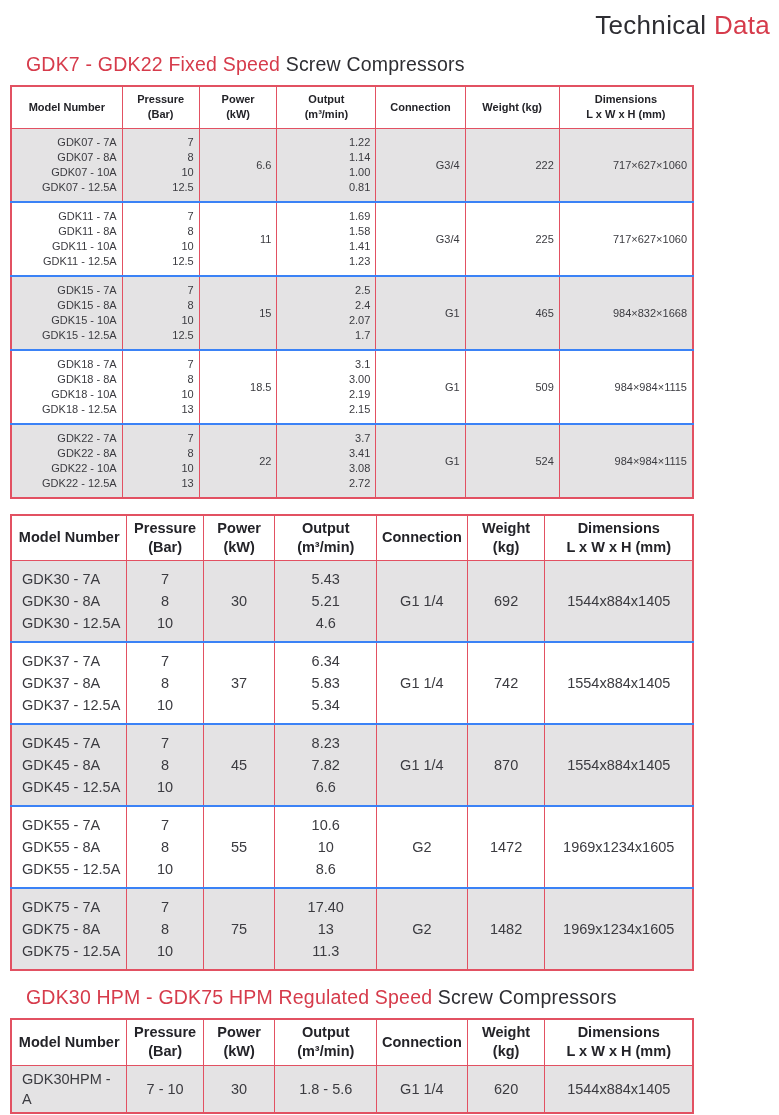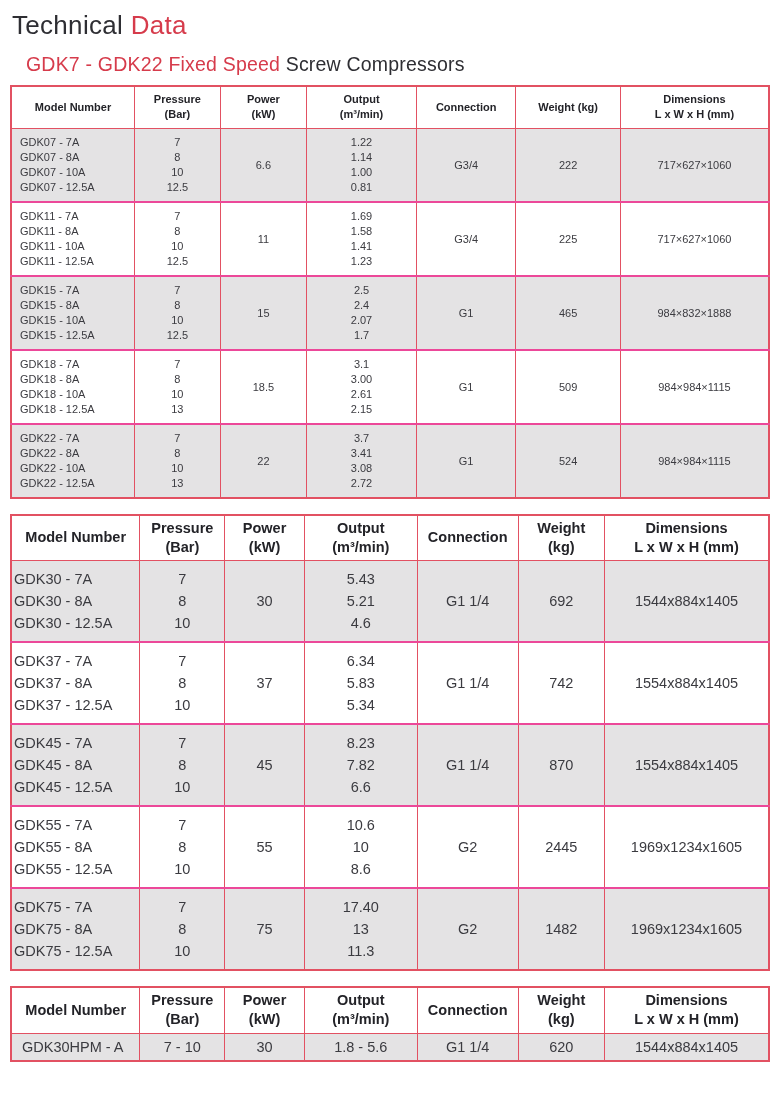--- a/index.html
+++ b/index.html
@@ -11,54 +11,54 @@
   }
   *{box-sizing:border-box;}
   html,body{margin:0;padding:0;}
   body{
     width:779px;height:1115px;overflow:hidden;background:#ffffff;
     font-family:"Liberation Sans",sans-serif;color:var(--body-text);
   }
   .page{padding:8px 9px 0 10px;}
   h1{
     margin:2px 0 12px 2px;font-size:26px;font-weight:500;
-    letter-spacing:.3px;color:var(--head-text);
+    letter-spacing:.3px;color:var(--head-text);text-align:right;
   }
   h2{
     margin:0 0 9px 16px;font-size:19.5px;font-weight:500;
     letter-spacing:.2px;color:var(--head-text);
   }
   .red{color:var(--accent);}
   section{margin-bottom:15px;}
 
   table.t{
-    width:760px;border-collapse:collapse;table-layout:fixed;
+    width:684px;border-collapse:collapse;table-layout:fixed;
     border:2px solid var(--border);
   }
   .t th,.t td{border:1px solid var(--border);overflow:hidden;}
   .t th{
     font-weight:bold;text-align:center;vertical-align:middle;
     white-space:pre-line;color:#232328;background:#fff;padding:3px 2px;
   }
   .t td{text-align:center;vertical-align:middle;}
   .t td.model{text-align:left;}
   tr.shaded{background:var(--gray);}
-  .t tbody tr{border-top:2px solid #ec4899;}
+  .t tbody tr{border-top:2px solid #3b82f6;}
   .t tbody tr:first-child{border-top:1px solid var(--border);}
 
   
   .t.small th{font-size:11px;line-height:1.35;height:42px;}
-  .t.small td{font-size:11px;padding:6px 5px;}
+  .t.small td{font-size:11px;padding:6px 5px;text-align:right;}
   .t.small td.model{padding-left:8px;}
   .t.small .line{line-height:15px;}
 
   
   .t.large th{font-size:14.5px;line-height:1.3;height:46px;}
   .t.large td{font-size:14.5px;padding:7px 3px;}
-  .t.large td.model{padding-left:2px;}
+  .t.large td.model{padding-left:10px;}
   .t.large .line{line-height:22px;}
 
   .t.compact th{font-size:14.5px;line-height:1.3;height:46px;}
   .t.compact td{font-size:14.5px;padding:3px 3px;height:27px;}
   .t.compact td.model{padding-left:10px;}
   .t.compact .line{line-height:20px;}
 </style>
 </head>
 <body>
 
@@ -156,40 +156,40 @@
             </td>
             <td>15</td>
             <td>
               <div class="line">2.5</div>
               <div class="line">2.4</div>
               <div class="line">2.07</div>
               <div class="line">1.7</div>
             </td>
             <td>G1</td>
             <td>465</td>
-            <td>984×832×1888</td>
+            <td>984×832×1668</td>
           </tr>
           <tr>
             <td class="model">
               <div class="line">GDK18 - 7A</div>
               <div class="line">GDK18 - 8A</div>
               <div class="line">GDK18 - 10A</div>
               <div class="line">GDK18 - 12.5A</div>
             </td>
             <td>
               <div class="line">7</div>
               <div class="line">8</div>
               <div class="line">10</div>
               <div class="line">13</div>
             </td>
             <td>18.5</td>
             <td>
               <div class="line">3.1</div>
               <div class="line">3.00</div>
-              <div class="line">2.61</div>
+              <div class="line">2.19</div>
               <div class="line">2.15</div>
             </td>
             <td>G1</td>
             <td>509</td>
             <td>984×984×1115</td>
           </tr>
           <tr class="shaded">
             <td class="model">
               <div class="line">GDK22 - 7A</div>
               <div class="line">GDK22 - 8A</div>
@@ -319,21 +319,21 @@
               <div class="line">8</div>
               <div class="line">10</div>
             </td>
             <td>55</td>
             <td>
               <div class="line">10.6</div>
               <div class="line">10</div>
               <div class="line">8.6</div>
             </td>
             <td>G2</td>
-            <td>2445</td>
+            <td>1472</td>
             <td>1969x1234x1605</td>
           </tr>
           <tr class="shaded">
             <td class="model">
               <div class="line">GDK75 - 7A</div>
               <div class="line">GDK75 - 8A</div>
               <div class="line">GDK75 - 12.5A</div>
             </td>
             <td>
               <div class="line">7</div>
@@ -348,20 +348,21 @@
             </td>
             <td>G2</td>
             <td>1482</td>
             <td>1969x1234x1605</td>
           </tr>
         </tbody>
       </table>
   </section>
 
   <section>
+    <h2><span class="red">GDK30 HPM - GDK75 HPM Regulated Speed</span><span> Screw Compressors</span></h2>
     <table class="t compact">
         <colgroup>
           <col style="width: 17%;">
           <col style="width: 11.2%;">
           <col style="width: 10.5%;">
           <col style="width: 14.9%;">
           <col style="width: 13.3%;">
           <col style="width: 11.4%;">
           <col style="width: 21.7%;">
         </colgroup>

